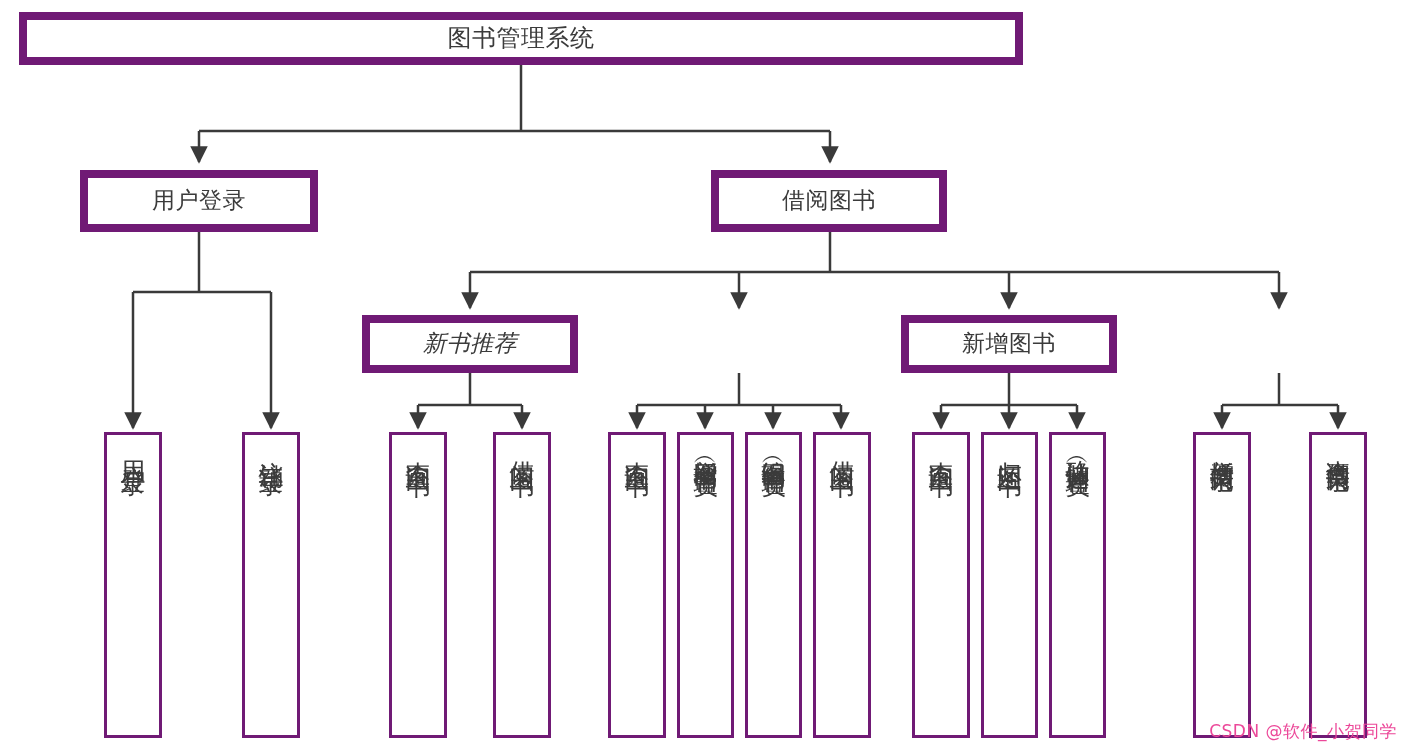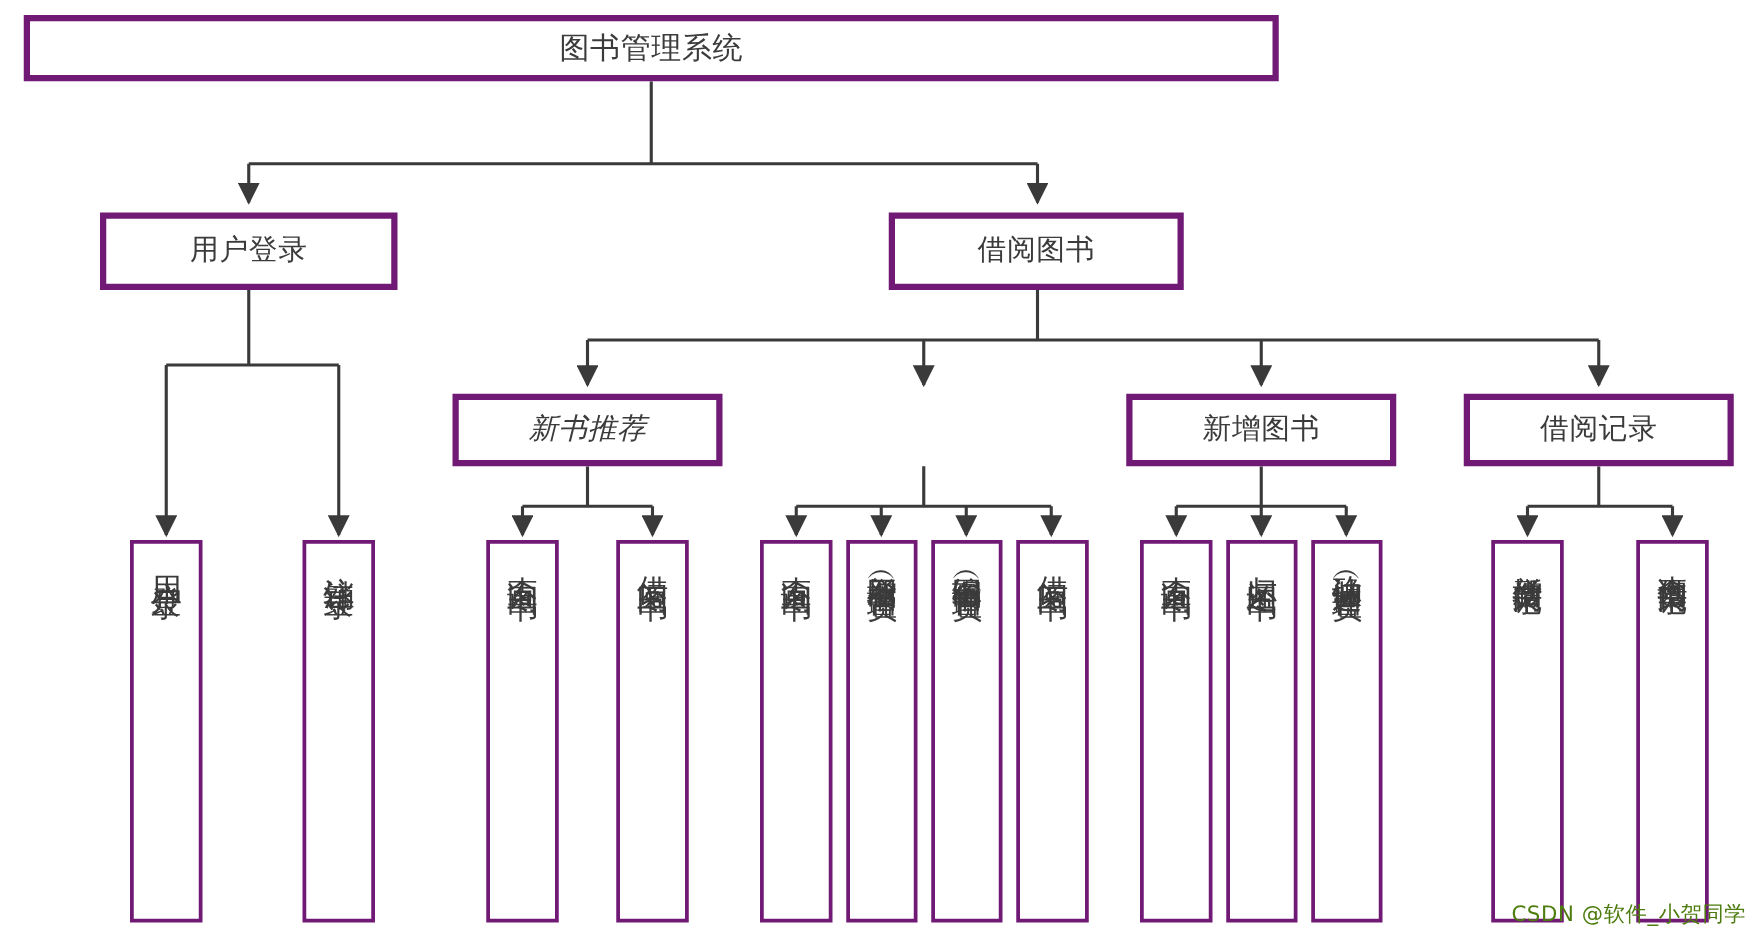--- a/index.html
+++ b/index.html
@@ -26,21 +26,21 @@
     width: 1405px;
     height: 747px;
     pointer-events: none;
   }
 
   
   .node {
     position: absolute;
     box-sizing: border-box;
     background: #ffffff;
-    border: 5px solid #701a75;
+    border: 8px solid #701a75;
     display: flex;
     align-items: center;
     justify-content: center;
     z-index: 2;
   }
   .node .label {
     font-size: 23px;
     line-height: 1.18;
     color: #3b3b3b;
     letter-spacing: 0.5px;
@@ -71,21 +71,21 @@
     font-size: 24px;
     letter-spacing: 2px;
   }
 
   
   #watermark {
     position: absolute;
     right: 8px;
     bottom: 4px;
     font-size: 17px;
-    color: #4d7c0f;
+    color: #ec4899;
     letter-spacing: 0.5px;
     z-index: 5;
     white-space: nowrap;
     margin-top: 12px;
   }
 </style>
 </head>
 <body>
 
 <div id="canvas">
@@ -154,23 +154,20 @@
 
   <div class="node lvl2" style="left:362px; top:315px; width:216px; height:58px;font-style:italic;">
     <span class="label">新书推荐</span>
   </div>
 
 
   <div class="node lvl2" style="left:901px; top:315px; width:216px; height:58px;">
     <span class="label">新增图书</span>
   </div>
 
-  <div class="node lvl2" style="left:1171px; top:315px; width:216px; height:58px;">
-    <span class="label">借阅记录</span>
-  </div>
 
   <div class="node leaf" style="left:104px; top:432px; width:58px; height:306px;">
     <span class="label">用户登录</span>
   </div>
 
   <div class="node leaf" style="left:242px; top:432px; width:58px; height:306px;">
     <span class="label">注销登录</span>
   </div>
 
   <div class="node leaf" style="left:389px; top:432px; width:58px; height:306px;">

